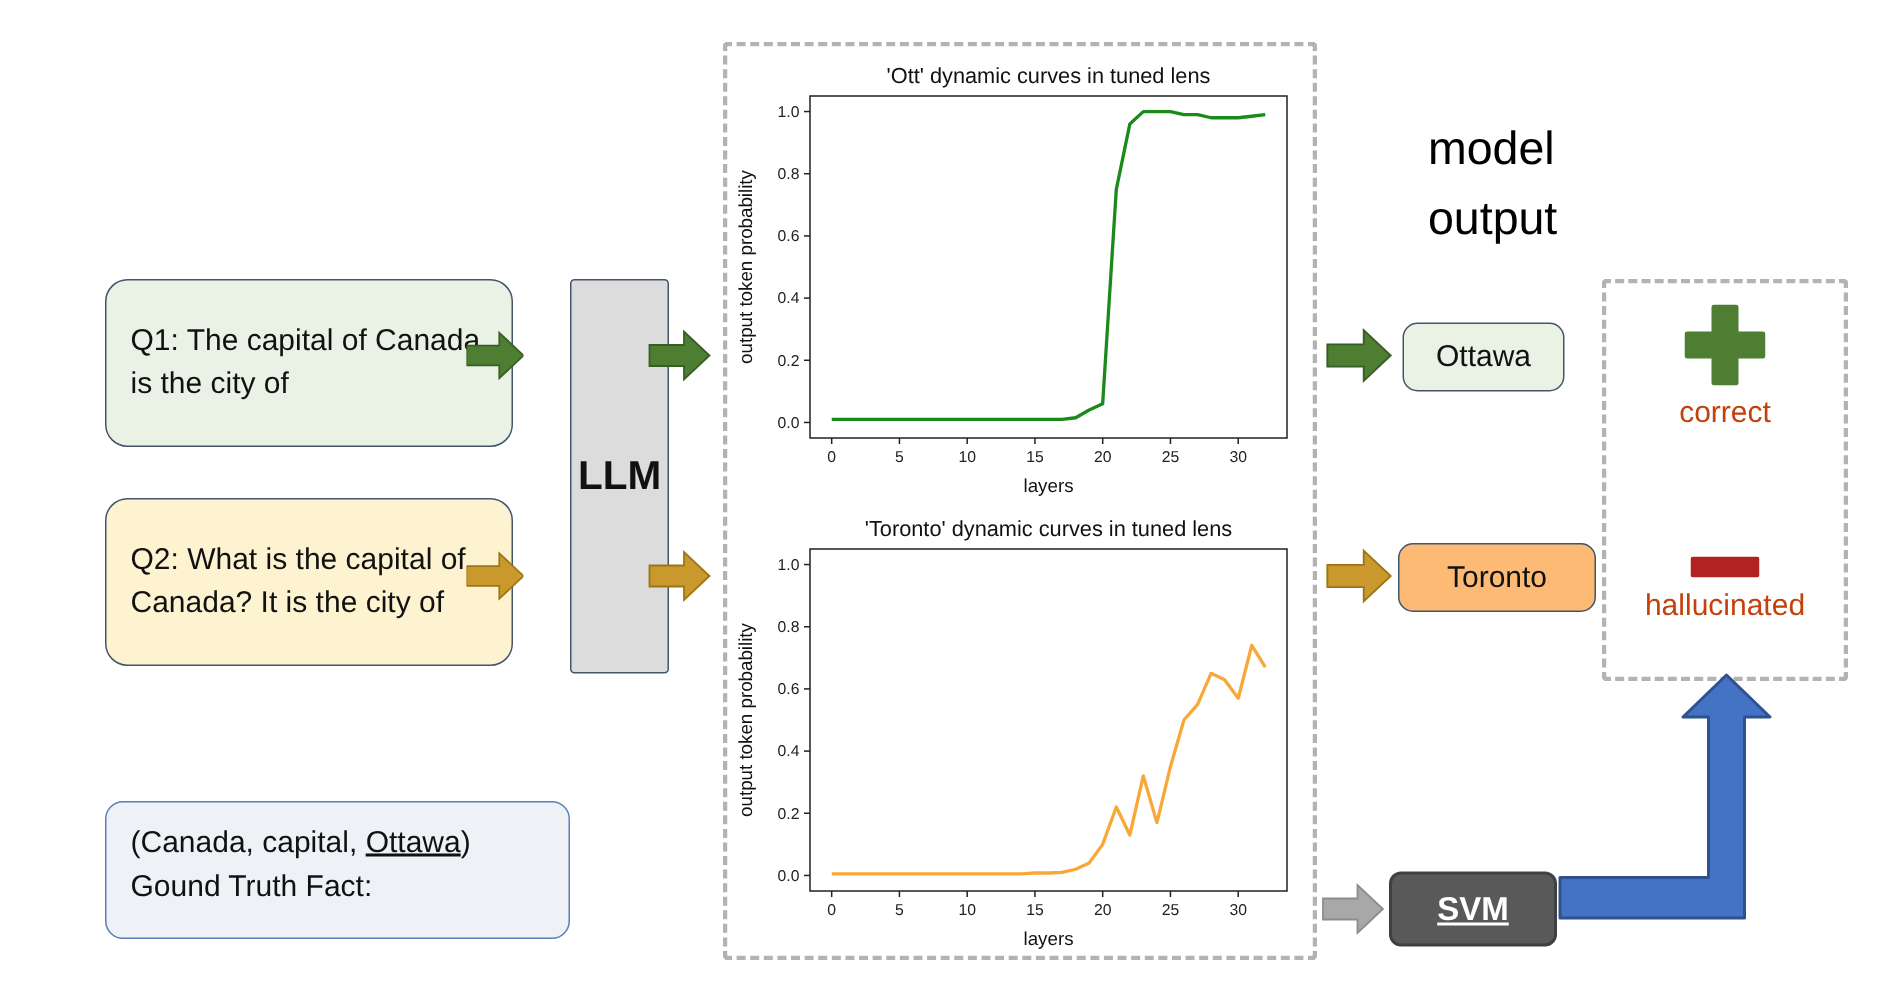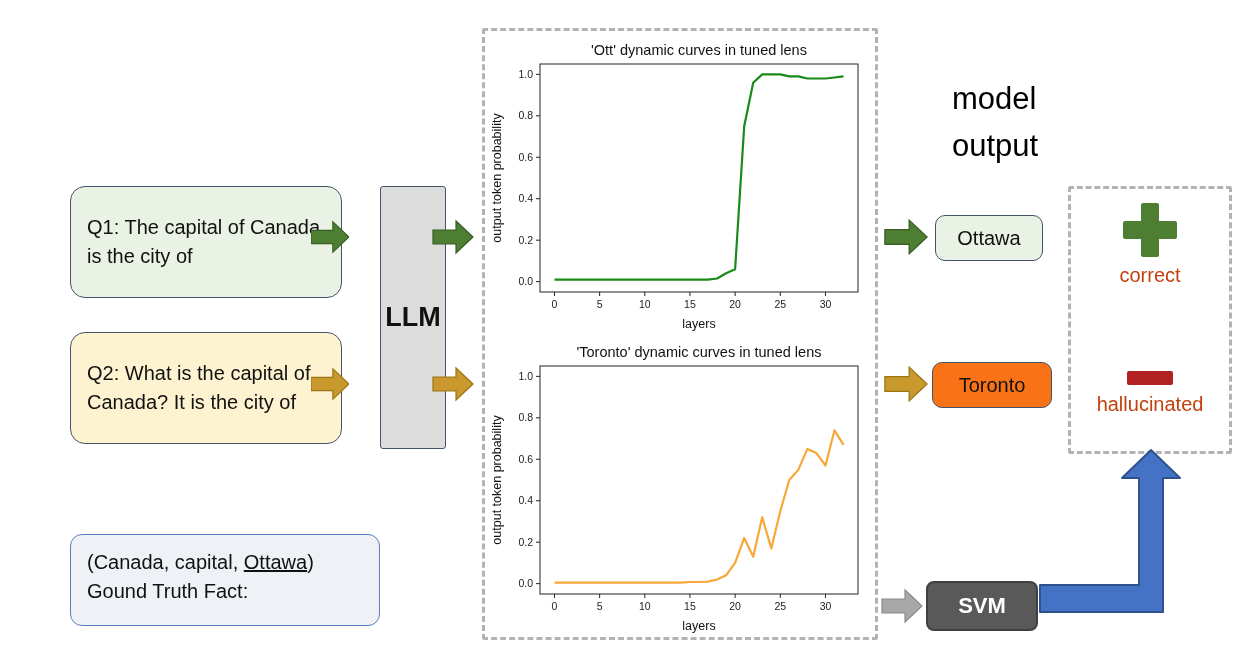--- a/index.html
+++ b/index.html
@@ -12,23 +12,23 @@
   .q2{left:38px;top:332px;width:272px;height:112px;background:#fdf3d1;border-radius:15px;align-items:center;}
   .gt{left:38px;top:534px;width:310px;height:92px;background:#eef1f6;border-color:#5b7fbd;
       border-radius:12px;display:block;padding:13px 16px;}
   .gt .u{text-decoration:underline;}
   .llm{left:348px;top:186px;width:66px;height:263px;background:#dcdcdc;border-radius:3px;
        justify-content:center;font-weight:bold;font-size:27px;}
 
   .outbox{position:absolute;box-sizing:border-box;height:46px;border:1.6px solid #44546a;
           border-radius:10px;display:flex;align-items:center;justify-content:center;font-size:20px;}
   .ottawa{left:935px;top:215px;width:108px;background:#e9f2e4;}
-  .toronto{left:932px;top:362px;width:120px;background:#f97316;}
+  .toronto{left:932px;top:362px;width:132px;background:#fdba74;}
   .svm{left:926px;top:581px;width:112px;height:50px;background:#595959;color:#fff;
-       font-weight:bold;font-size:22px;border-radius:8px;border:2px solid #404040;}
+       font-weight:bold;font-size:22px;border-radius:8px;border:2px solid #404040;text-decoration:underline;}
 
   .dashpanel{position:absolute;box-sizing:border-box;border:3px dashed #b3b3b3;border-radius:3px;background:transparent;}
   .charts-panel{left:482px;top:28px;width:396px;height:612px;}
   .legend-panel{left:1068px;top:186px;width:164px;height:268px;}
 
   .arrow{position:absolute;}
   .arr-green polygon{stroke:#3a5d25;stroke-width:1.2;}
   .arr-gold  polygon{stroke:#9c7514;stroke-width:1.2;}
   .arr-gray  polygon{stroke:#8c8c8c;stroke-width:1.2;}
 

